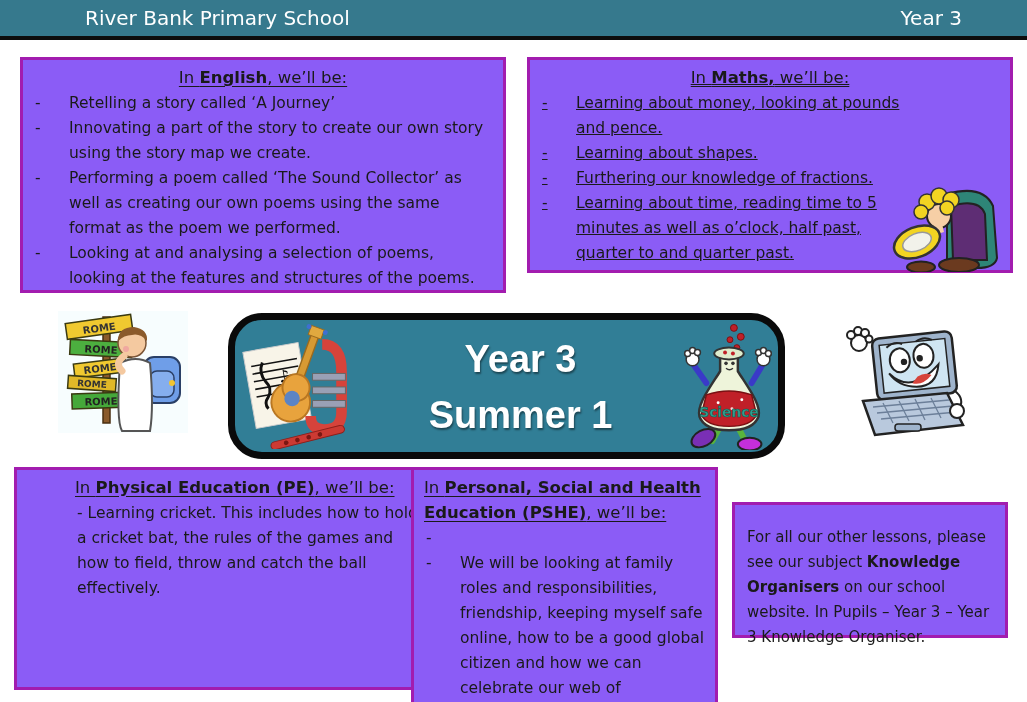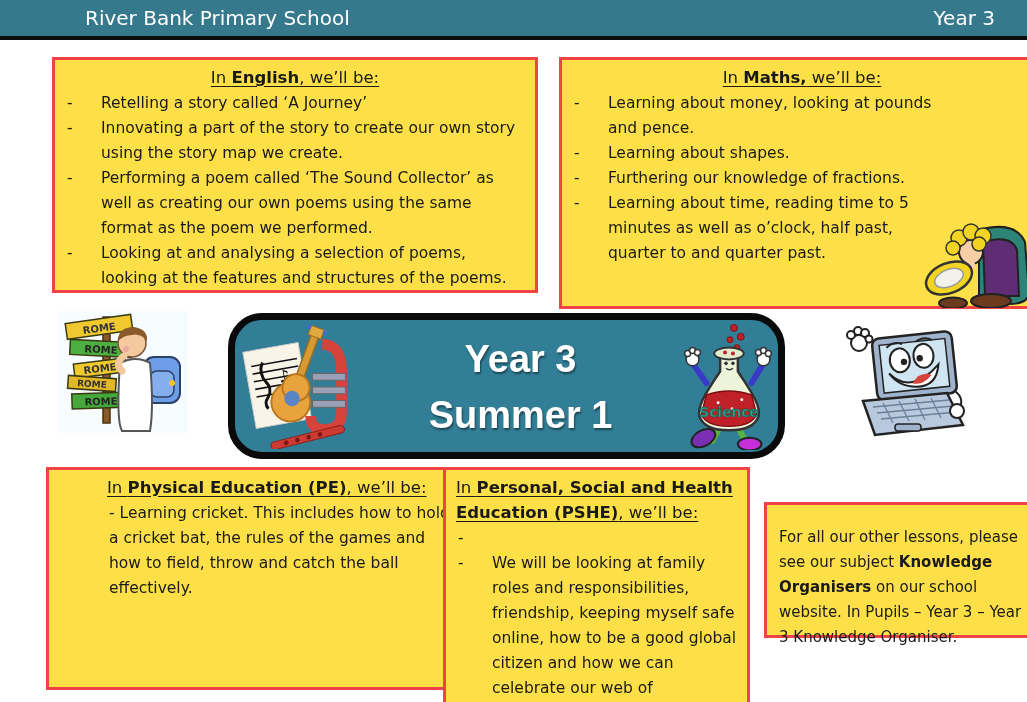--- a/index.html
+++ b/index.html
@@ -6,42 +6,42 @@
   html,body { background:#ffffff; }
   .page {
     position:relative; width:1027px; height:702px; overflow:hidden;
     background:#ffffff; font-family:"DejaVu Sans", sans-serif; color:#1a1a1a;
   }
   
   .header {
     position:absolute; left:0; top:0; width:1027px; height:40px;
     background:#36798d; border-bottom:4px solid #0d0d0d;
     display:flex; align-items:center; justify-content:space-between;
-    padding:0 32px 0 85px; color:#ffffff; font-size:20px;
+    padding:0 65px 0 85px; color:#ffffff; font-size:20px;
   }
   
   .cbox {
-    position:absolute; background:#fde047; border:3px solid #ef4444;
-    font-size:15.5px; line-height:25px;margin-left:32px;
+    position:absolute; background:#8b5cf6; border:3px solid #a21caf;
+    font-size:15.5px; line-height:25px;
   }
   .box-title { font-size:16.5px; padding:5px 10px 1px 10px; }
   .box-title.center { text-align:center; }
   .box-title .u { text-decoration:underline; text-underline-offset:3px; }
   .box-title b { font-weight:bold; }
   .bullets { padding:0 8px 0 12px; }
   .bullet { display:flex; }
   .bullet .dash { width:34px; flex:0 0 34px; }
   .bullet .btxt { flex:1; }
   .maths-bullets .btxt { max-width:345px; }
   .english-bullets .btxt { max-width:432px; }
   .pe-body { padding:0 10px 0 12px; }
   .pe-body p { max-width:352px; }
   
   .box-english { left:20px; top:57px; width:486px; height:236px; }
-  .box-maths   { left:527px; top:57px; width:486px; height:252px; }
+  .box-maths   { left:527px; top:57px; width:486px; height:216px;text-decoration:underline; }
   .box-pe      { left:14px;  top:467px; width:452px; height:223px;padding-left:48px; }
   .box-pshe    { left:411px; top:467px; width:307px; height:260px; }
   .box-other   { left:732px; top:502px; width:276px; height:136px;
                  font-size:15px; line-height:25px; padding:20px 12px; }
   .box-other b { font-weight:bold; }
   
   .banner {
     position:absolute; left:228px; top:313px; width:557px; height:146px;
     background:#317e96; border:7px solid #0a0a0a; border-radius:34px;
     display:flex; align-items:center; justify-content:space-between;

